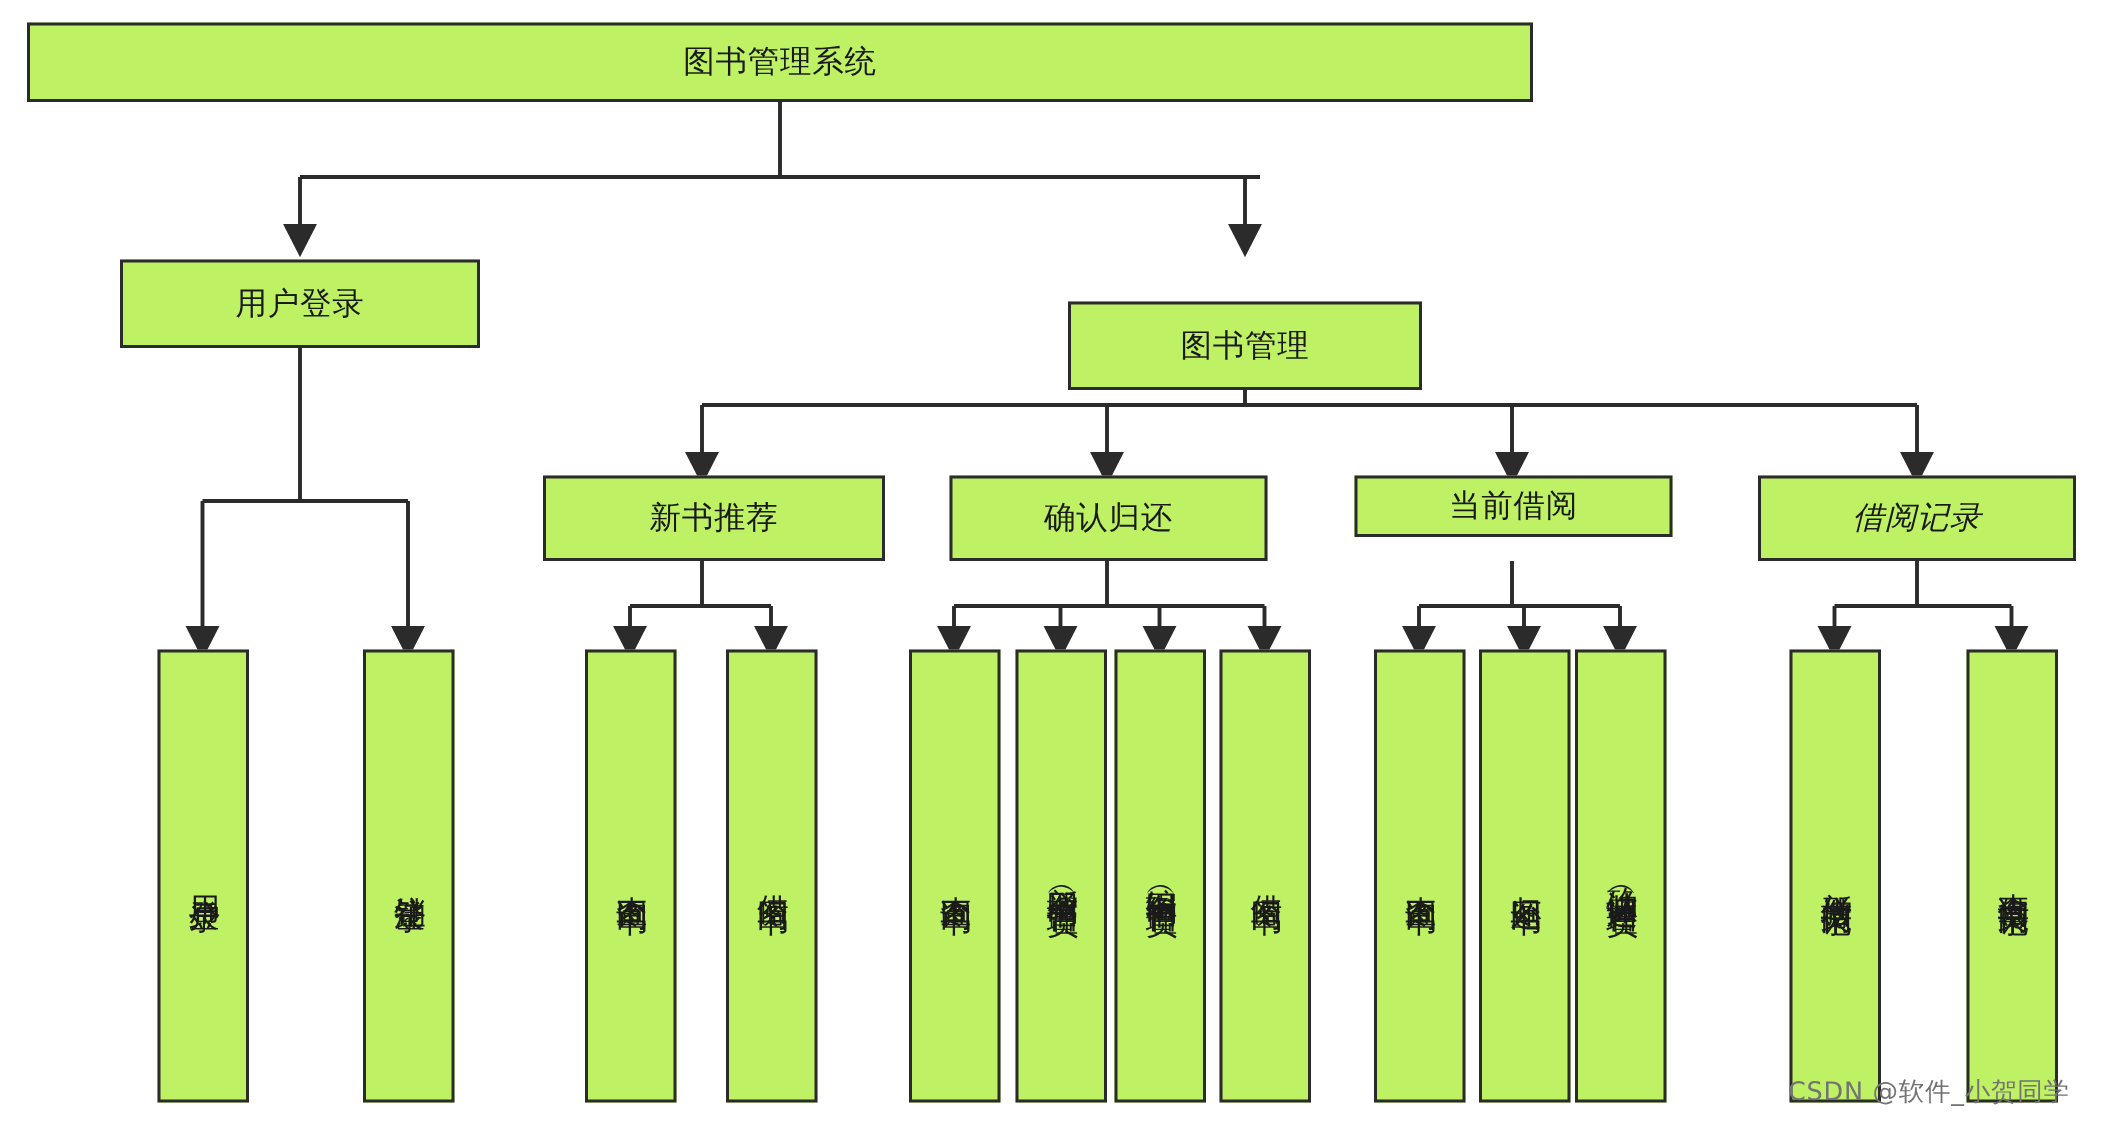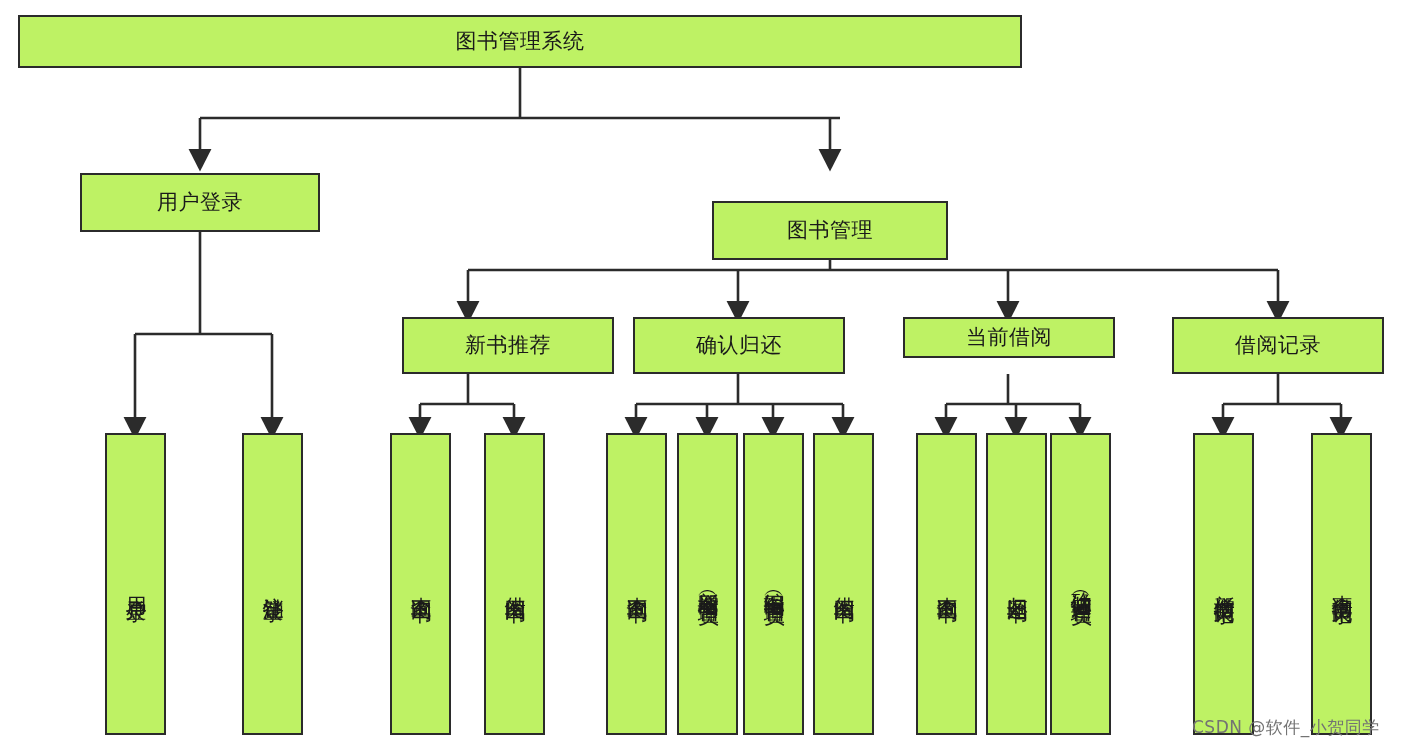--- a/index.html
+++ b/index.html
@@ -120,30 +120,30 @@
     <span class="node-label">图书管理系统</span>
   </div>
 
   <div class="node" style="left:80px; top:173px; width:240px; height:59px;">
     <span class="node-label">用户登录</span>
   </div>
   <div class="node" style="left:712px; top:173px; width:236px; height:59px;margin-top:28px;">
     <span class="node-label">图书管理</span>
   </div>
 
-  <div class="node" style="left:362px; top:317px; width:212px; height:57px;margin-left:40px;">
+  <div class="node" style="left:362px; top:317px; width:228px; height:57px;">
     <span class="node-label">新书推荐</span>
   </div>
   <div class="node" style="left:633px; top:317px; width:212px; height:57px;">
     <span class="node-label">确认归还</span>
   </div>
   <div class="node" style="left:903px; top:317px; width:212px; height:41px;">
     <span class="node-label">当前借阅</span>
   </div>
-  <div class="node" style="left:1172px; top:317px; width:212px; height:57px;">
+  <div class="node" style="left:1172px; top:317px; width:212px; height:57px;font-style:italic;">
     <span class="node-label">借阅记录</span>
   </div>
 
   <div class="node vertical" style="left:105px; top:433px; width:61px; height:302px;">
     <span class="node-label">用户登录</span>
   </div>
   <div class="node vertical" style="left:242px; top:433px; width:61px; height:302px;">
     <span class="node-label">注销登录</span>
   </div>
 

